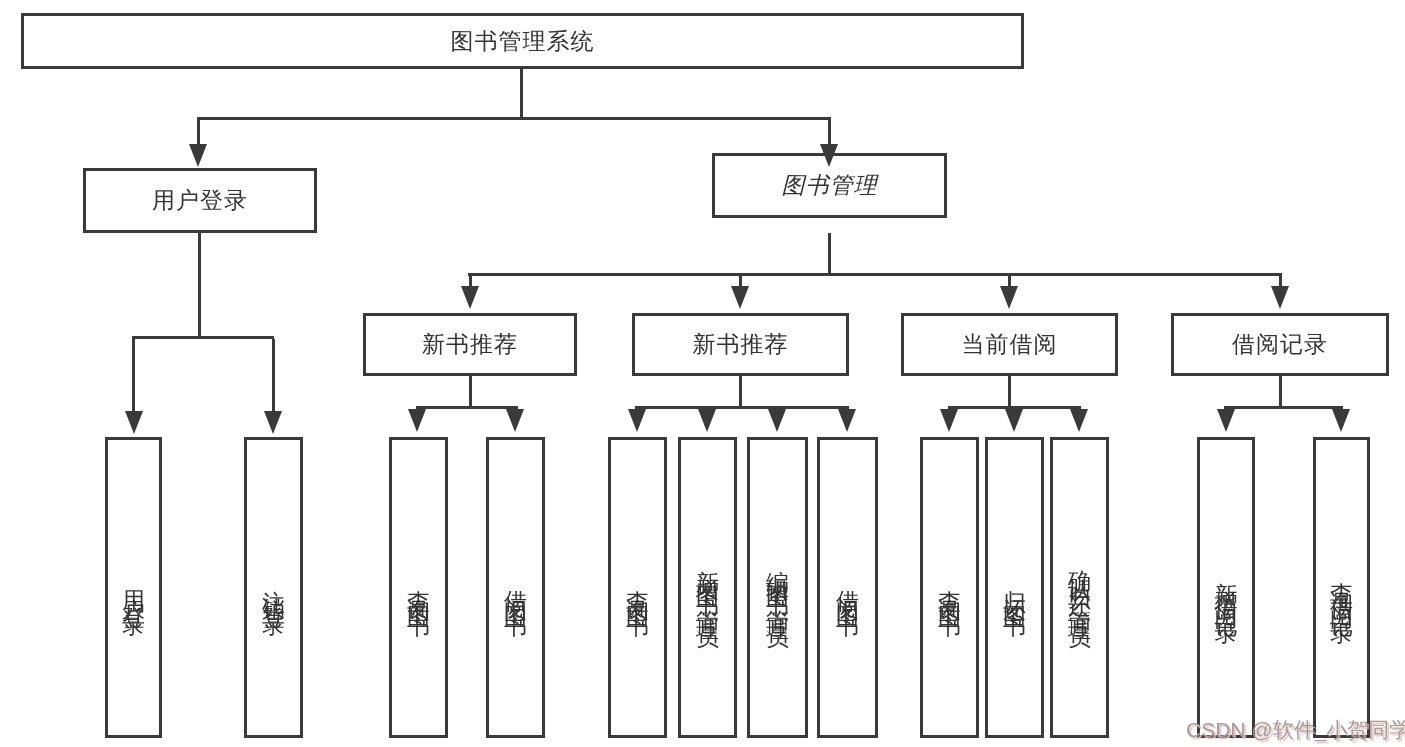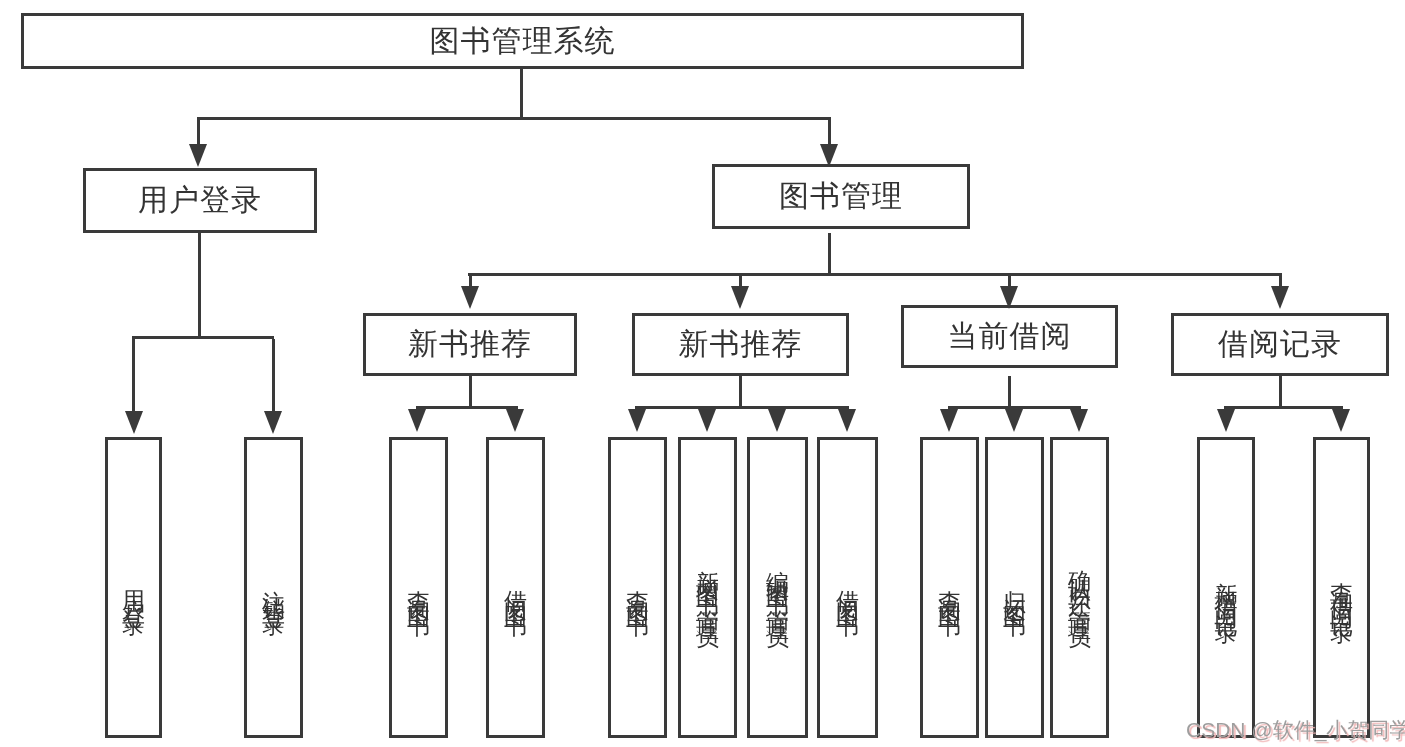--- a/index.html
+++ b/index.html
@@ -4,21 +4,21 @@
 <style>
   html,body{margin:0;padding:0;background:#fff;}
   #canvas{
     position:relative;width:1405px;height:747px;background:#ffffff;
     font-family:"Liberation Sans",sans-serif;overflow:hidden;
   }
   .box{
     position:absolute;border:3px solid #3a3a3a;background:#fff;
     box-sizing:border-box;display:flex;align-items:center;justify-content:center;
   }
-  .hlabel{font-size:30px;color:#333;letter-spacing:1px;white-space:nowrap;}
+  .hlabel{font-size:23px;color:#333;letter-spacing:1px;white-space:nowrap;}
   .vbox{
     position:absolute;border:3px solid #3a3a3a;background:#fff;
     box-sizing:border-box;display:flex;align-items:center;justify-content:center;
     top:437px;height:301px;
   }
   .vlabel{
     writing-mode:vertical-rl;text-orientation:mixed;
     font-size:23px;color:#333;letter-spacing:8px;line-height:1;
   }
   .vl{position:absolute;width:3px;background:#3a3a3a;}
@@ -38,31 +38,31 @@
 
 <div id="canvas">
 
   <div class="box" style="left:21px;top:13px;width:1003px;height:56px;">
     <span class="hlabel">图书管理系统</span>
   </div>
 
   <div class="box" style="left:83px;top:168px;width:234px;height:65px;">
     <span class="hlabel">用户登录</span>
   </div>
-  <div class="box" style="left:712px;top:164px;width:258px;height:65px;">
+  <div class="box" style="left:712px;top:153px;width:235px;height:65px;font-style:italic;">
     <span class="hlabel">图书管理</span>
   </div>
 
   <div class="box" style="left:363px;top:313px;width:214px;height:63px;text-align:right;">
     <span class="hlabel">新书推荐</span>
   </div>
   <div class="box" style="left:632px;top:313px;width:217px;height:63px;">
     <span class="hlabel">新书推荐</span>
   </div>
-  <div class="box" style="left:901px;top:305px;width:217px;height:63px;">
+  <div class="box" style="left:901px;top:313px;width:217px;height:63px;">
     <span class="hlabel">当前借阅</span>
   </div>
   <div class="box" style="left:1171px;top:313px;width:218px;height:63px;">
     <span class="hlabel">借阅记录</span>
   </div>
 
   <div class="vbox" style="left:105px;width:57px;">
     <span class="vlabel">用户登录</span>
   </div>
   <div class="vbox" style="left:244px;width:59px;">

